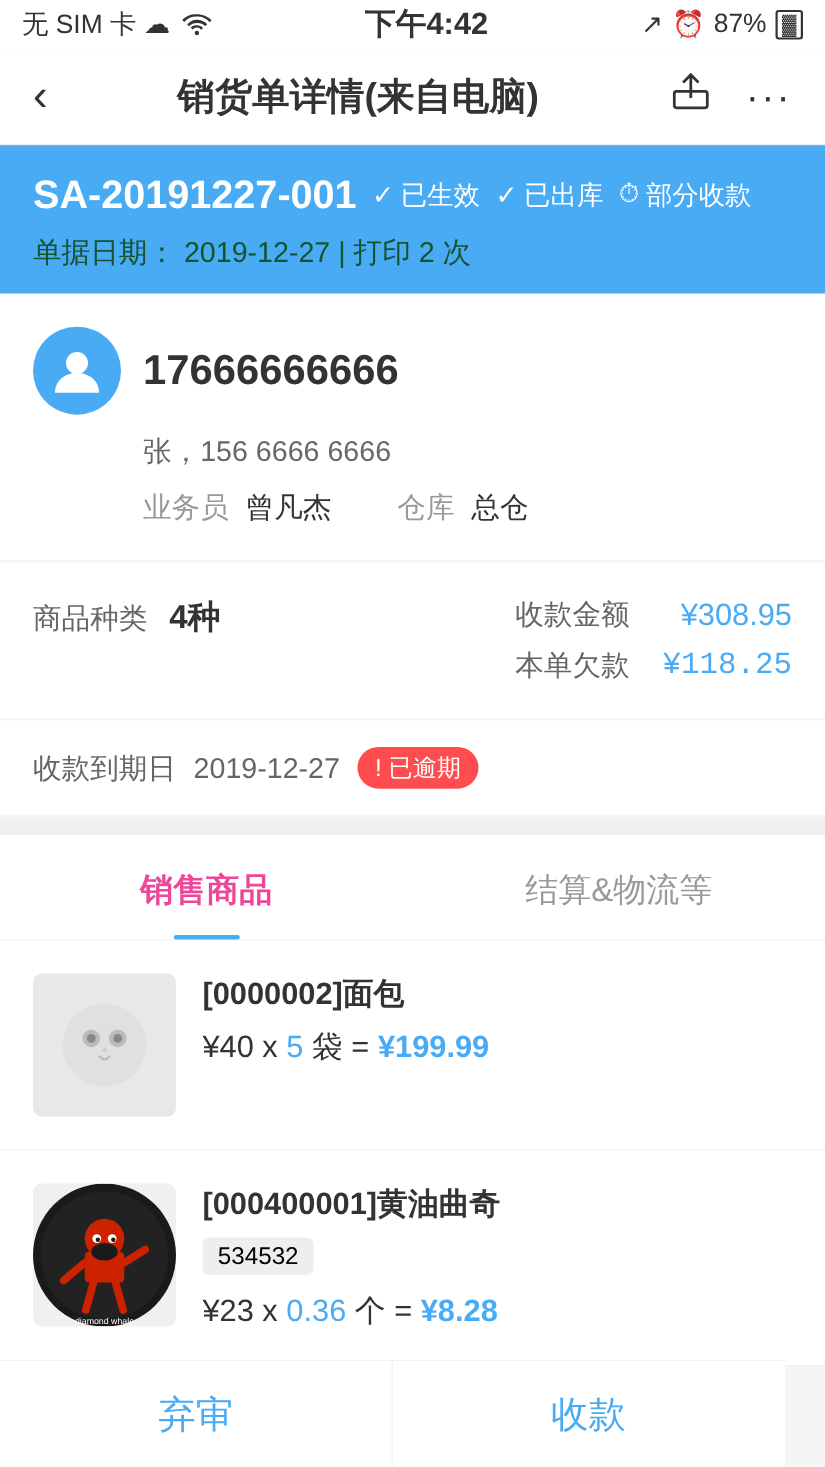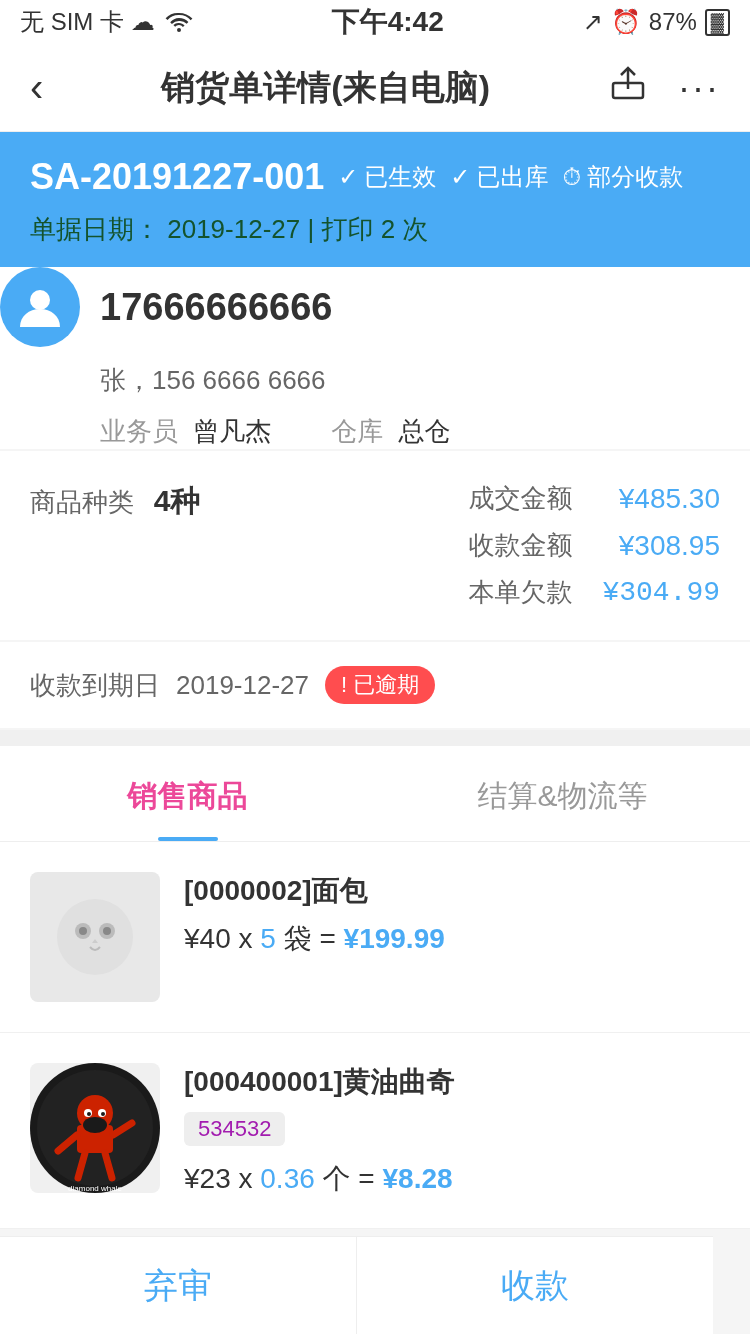--- a/index.html
+++ b/index.html
@@ -74,20 +74,21 @@
       color: #fff;
     }
     .banner-date {
       font-size: 26px;
       color: #14532d;
     }
 
     
     .customer-section {
       background: #fff;
+      padding: 30px;
       margin-bottom: 2px;
     }
     .customer-top {
       display: flex;
       align-items: center;
       gap: 20px;
       margin-bottom: 16px;
     }
     .avatar {
       width: 80px;
@@ -234,21 +235,21 @@
     }
     .product-info { flex: 1; }
     .product-name {
       font-size: 28px;
       color: #333;
       margin-bottom: 10px;
       font-weight: bold;
     }
     .product-sku {
       background: #eee;
-      color: #a21caf;
+      color: #000000;
       font-size: 22px;
       padding: 4px 14px;
       border-radius: 6px;
       display: inline-block;
       margin-bottom: 14px;
     }
     .product-price {
       font-size: 28px;
       color: #333;
     }
@@ -360,30 +361,26 @@
   </div>
 </div>
 
 <div class="summary-section">
   <div>
     <span style="font-size:26px;color:#666;">商品种类</span>
     <span style="font-size:30px;font-weight:600;color:#333;margin-left:12px;">4种</span>
   </div>
   <div class="summary-right">
     <div class="summary-row">
-      <span class="summary-label">成交金额</span>
-      <span class="summary-amount">¥485.30</span>
-    </div>
-    <div class="summary-row">
       <span class="summary-label">收款金额</span>
       <span class="summary-amount">¥308.95</span>
     </div>
     <div class="summary-row">
       <span class="summary-label">本单欠款</span>
-      <span class="summary-amount">¥304.99</span>
+      <span class="summary-amount">¥118.25</span>
     </div>
   </div>
 </div>
 
 <div class="due-section">
   <span>收款到期日</span>
   <span>2019-12-27</span>
   <span class="overdue-badge">
     <span>!</span>
     <span>已逾期</span>

